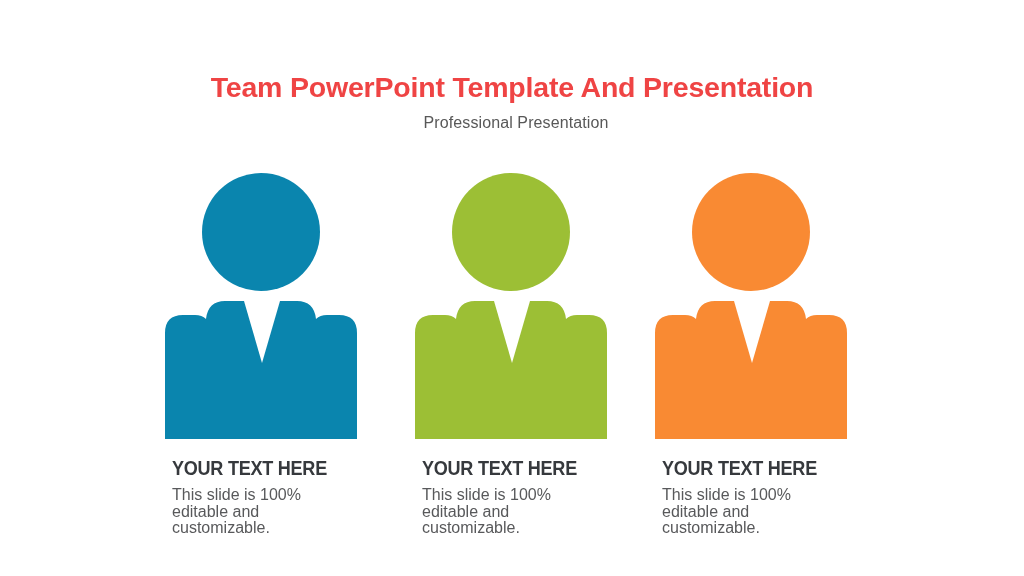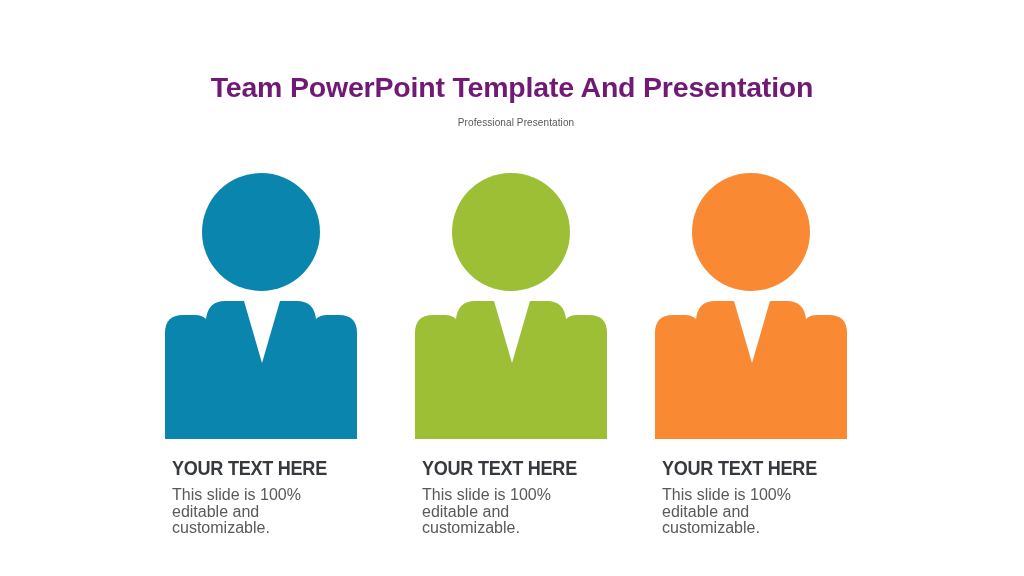--- a/index.html
+++ b/index.html
@@ -36,21 +36,21 @@
     font-size: 28.5px;
     font-weight: bold;
     color: #0d0d0d;
     letter-spacing: -0.2px;
     line-height: 34px;
     margin: 0;
     white-space: nowrap;
   }
   .slide-subtitle {
     font-family: "Liberation Sans", sans-serif;
-    font-size: 10px;
+    font-size: 16px;
     font-weight: normal;
     color: #585858;
     letter-spacing: 0.1px;
     line-height: 18px;
     margin: 10px 0 0 8px;
     white-space: nowrap;
   }
 
   
   .columns {
@@ -102,21 +102,21 @@
     margin: 7px 0 0 0;
     width: 172px;
   }
 </style>
 </head>
 <body>
 
 <div class="slide" style="background: rgb(255, 255, 255);">
 
   <div class="header">
-    <h1 class="slide-title" style="color: #701a75;">Team PowerPoint Template And Presentation</h1>
+    <h1 class="slide-title" style="color: #ef4444;">Team PowerPoint Template And Presentation</h1>
     <p class="slide-subtitle" style="color: rgb(88, 88, 88);">Professional Presentation</p>
   </div>
 
   <div class="columns">
 
     <div class="column col-0">
       <svg class="person-figure" viewBox="0 0 196 270">
         <circle cx="98" cy="59" r="59" fill="#0A85AE"></circle>
         <path fill="#0A85AE" d="M2 160 q0 -18 18 -18 h12 q7 0 11 4 q2 -18 19 -18 h72 q17 0 19 18 q4 -4 11 -4 h12 q18 0 18 18 v106 h-192 z"></path>
         <path fill="#FFFFFF" d="M81 128 h36 l-18 62 z"></path>

